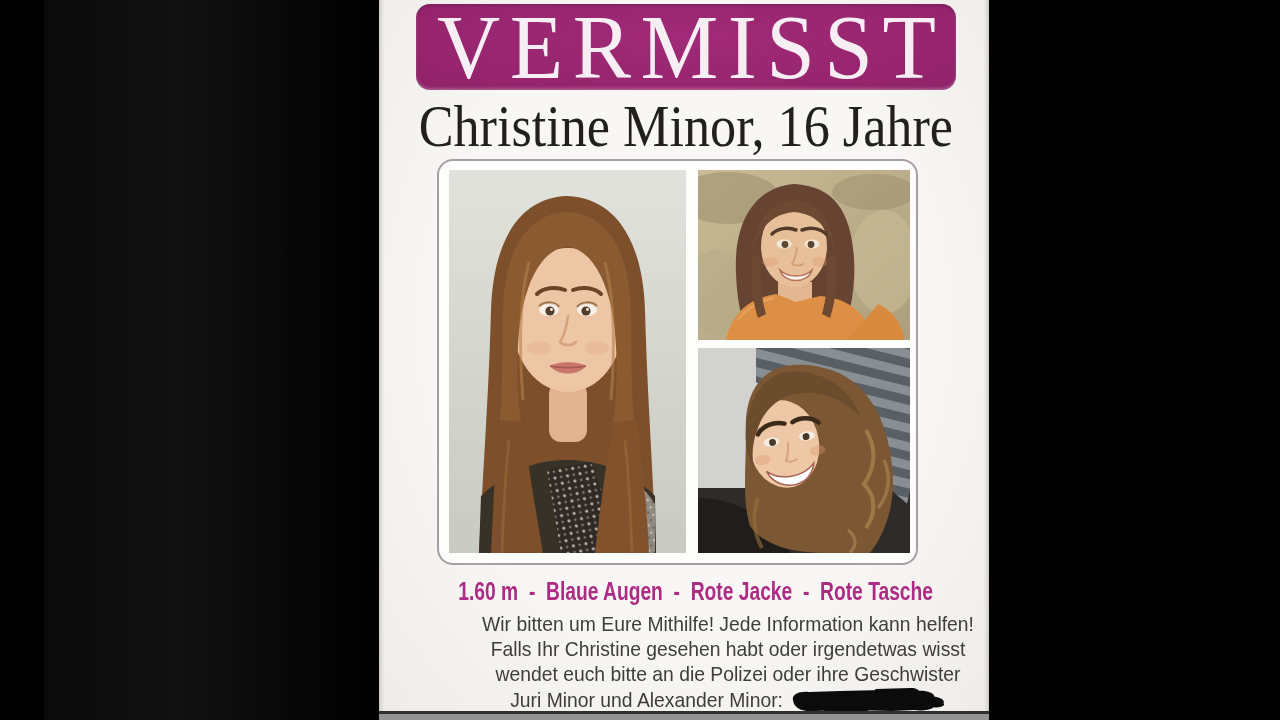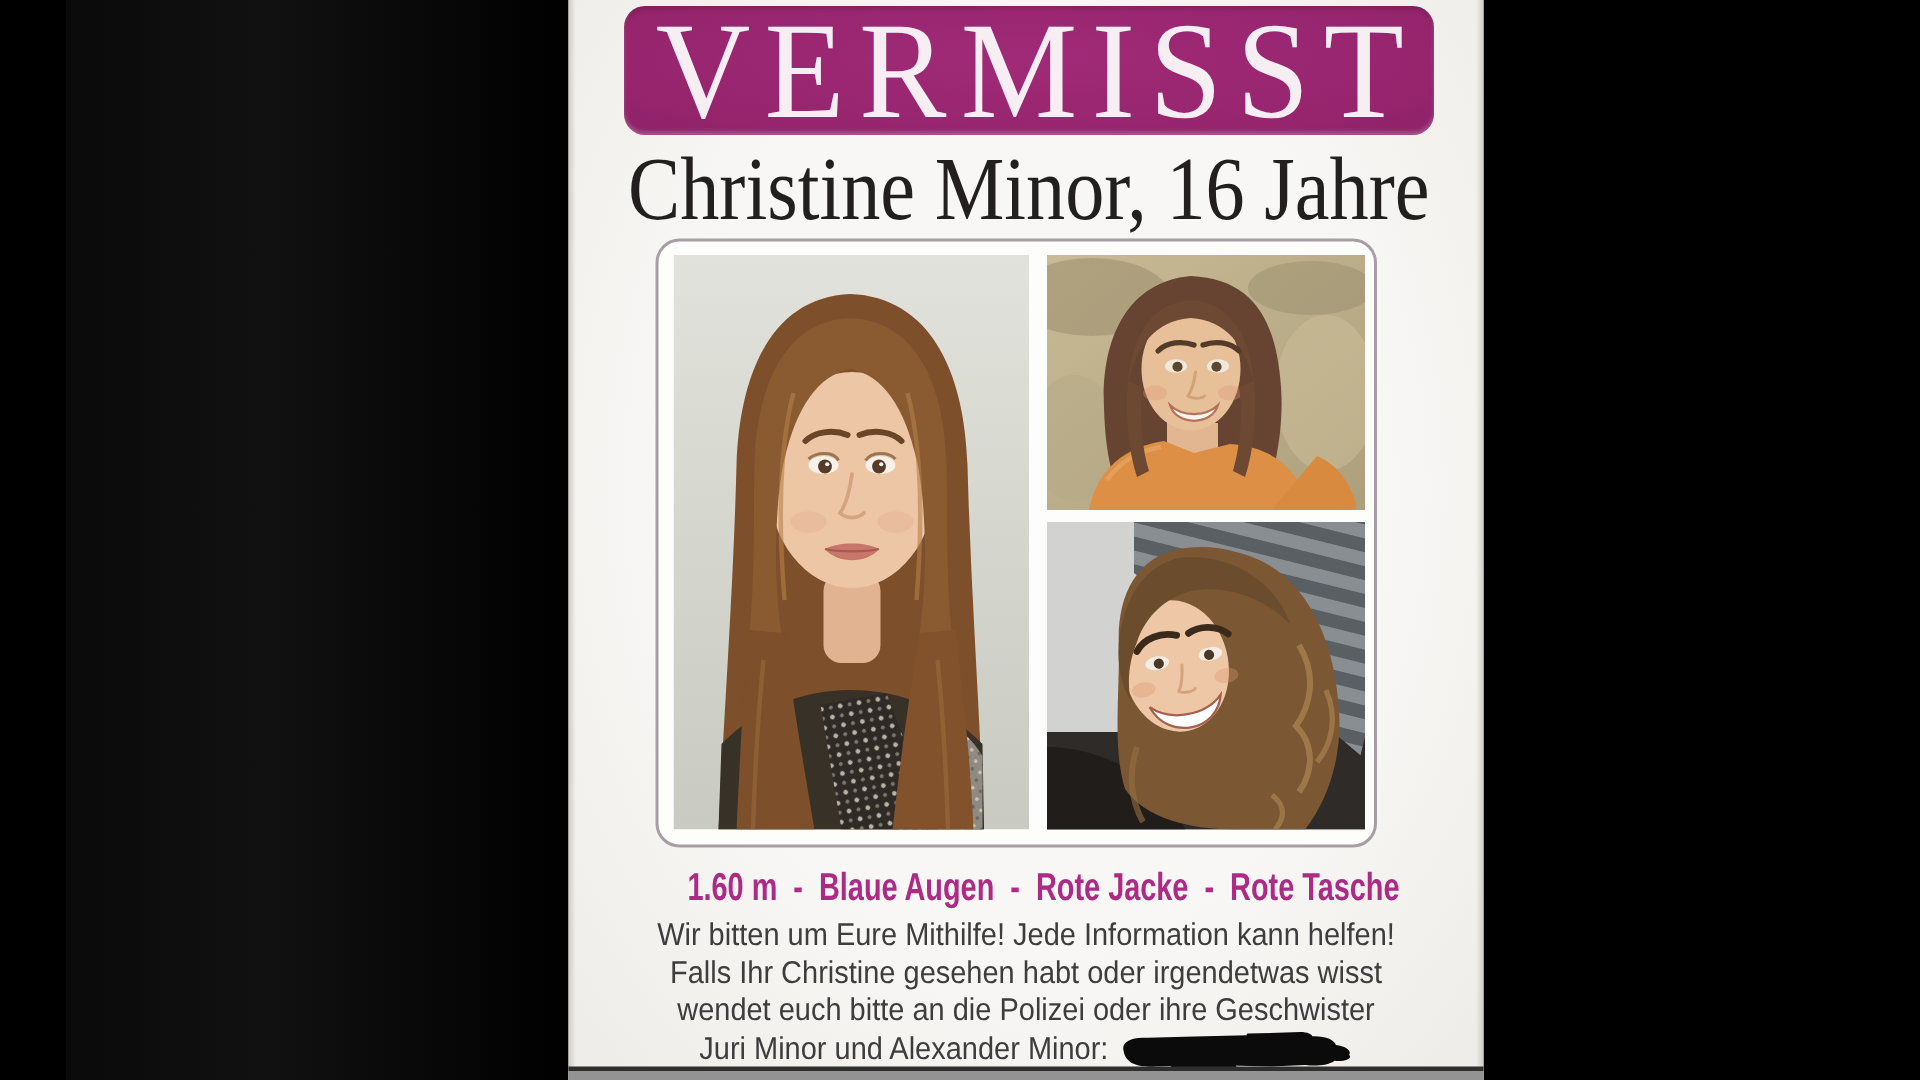--- a/index.html
+++ b/index.html
@@ -34,21 +34,21 @@
   .photo-main{left:70px;top:170px;width:237px;height:383px;}
   .photo-rt{left:319px;top:170px;width:212px;height:170px;}
   .photo-rb{left:319px;top:348px;width:212px;height:205px;}
 
   
   .specs{position:absolute;left:0;top:574px;width:100%;text-align:center;
          font-weight:700;font-size:26px;line-height:34px;color:#ad2a85;
          transform:scaleX(.74);transform-origin:50% 50%;white-space:pre;}
 
   
-  .appeal{position:absolute;left:0;top:611px;width:100%;}
+  .appeal{position:absolute;left:0;top:611px;width:100%;padding-left:44px;}
   .appeal .line{width:100%;text-align:center;font-size:21px;line-height:25px;color:#3d3d3d;
          transform:scaleX(.92);transform-origin:50% 50%;white-space:nowrap;}
   .line-contact{display:flex;align-items:center;justify-content:center;gap:5px;}
   .redaction-svg{display:block;width:172px;height:25px;margin-top:2px;}
 
   
   .bottom-line{position:absolute;left:0;top:711px;width:100%;height:3px;background:#2f2f2f;}
   .bottom-strip{position:absolute;left:0;top:714px;width:100%;height:6px;background:#939393;}
 </style>
 </head>

